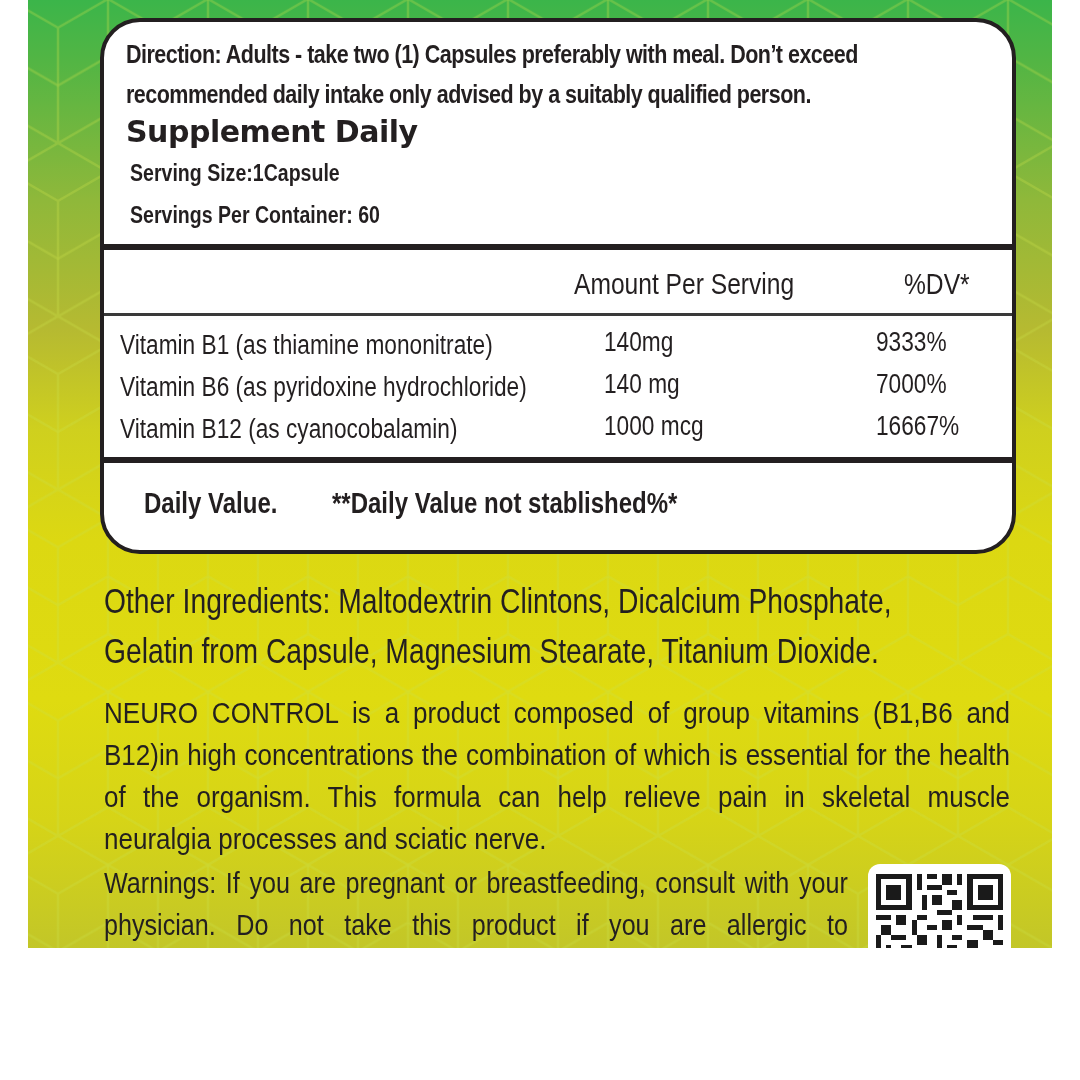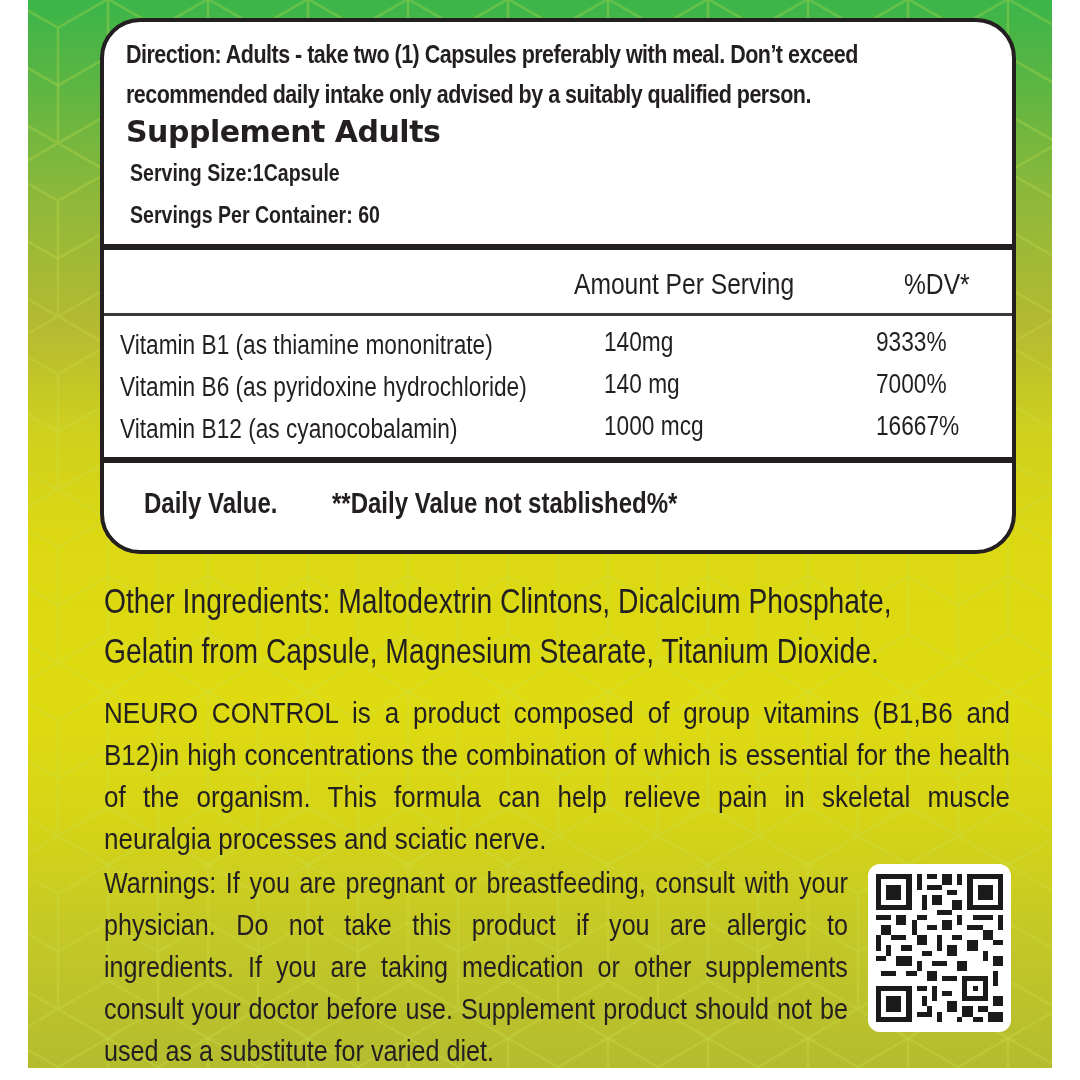--- a/index.html
+++ b/index.html
@@ -3,21 +3,21 @@
 <meta charset="utf-8">
 <style>
   html, body { margin: 0; padding: 0; }
   body {
     width: 1080px; height: 1080px; position: relative; overflow: hidden;
     background: #ffffff;
     font-family: "Liberation Sans Narrow", "Liberation Sans", "DejaVu Sans Condensed", sans-serif;
     color: #231f20;
   }
   .panel {
-    position: absolute; left: 28px; top: 0; width: 1024px; height: 1068px;
+    position: absolute; left: 28px; top: 0; width: 1024px; height: 948px;
     background: linear-gradient(180deg,
       #3bb54a 0px, #52b544 60px, #8fb83a 200px, #b6ba31 330px,
       #cfd01e 430px, #dcd812 540px, #dfdb10 700px, #d6d417 820px,
       #c2c628 950px, #b3bb2f 1080px);
     overflow: hidden;
   }
   .pattern { position: absolute; inset: 0; opacity: 0.55; }
   .card {
     position: absolute; left: 72px; top: 18px; width: 908px; height: 528px;
     background: #ffffff; border: 4px solid #231f20; border-radius: 40px;
@@ -90,21 +90,21 @@
       </pattern>
     </defs>
     <rect width="1024" height="1080" fill="url(#cubes)"></rect>
   </svg>
 
   <div class="card">
     <div class="direction">
       <div>Direction: Adults - take two (1) Capsules preferably with meal. Don’t exceed</div>
       <div>recommended  daily intake only advised by a suitably qualified person.</div>
     </div>
-    <div class="title">Supplement Adults</div>
+    <div class="title">Supplement Daily</div>
     <div class="serving size">Serving Size:1Capsule</div>
     <div class="serving per">Servings Per Container: 60</div>
 
     <div class="rule-thick" style="top:222px;"></div>
 
     <div class="hdr" style="left:470px;">Amount Per Serving</div>
     <div class="hdr" style="left:800px;">%DV*</div>
 
     <div class="rule-thin" style="top:291px;"></div>
 

